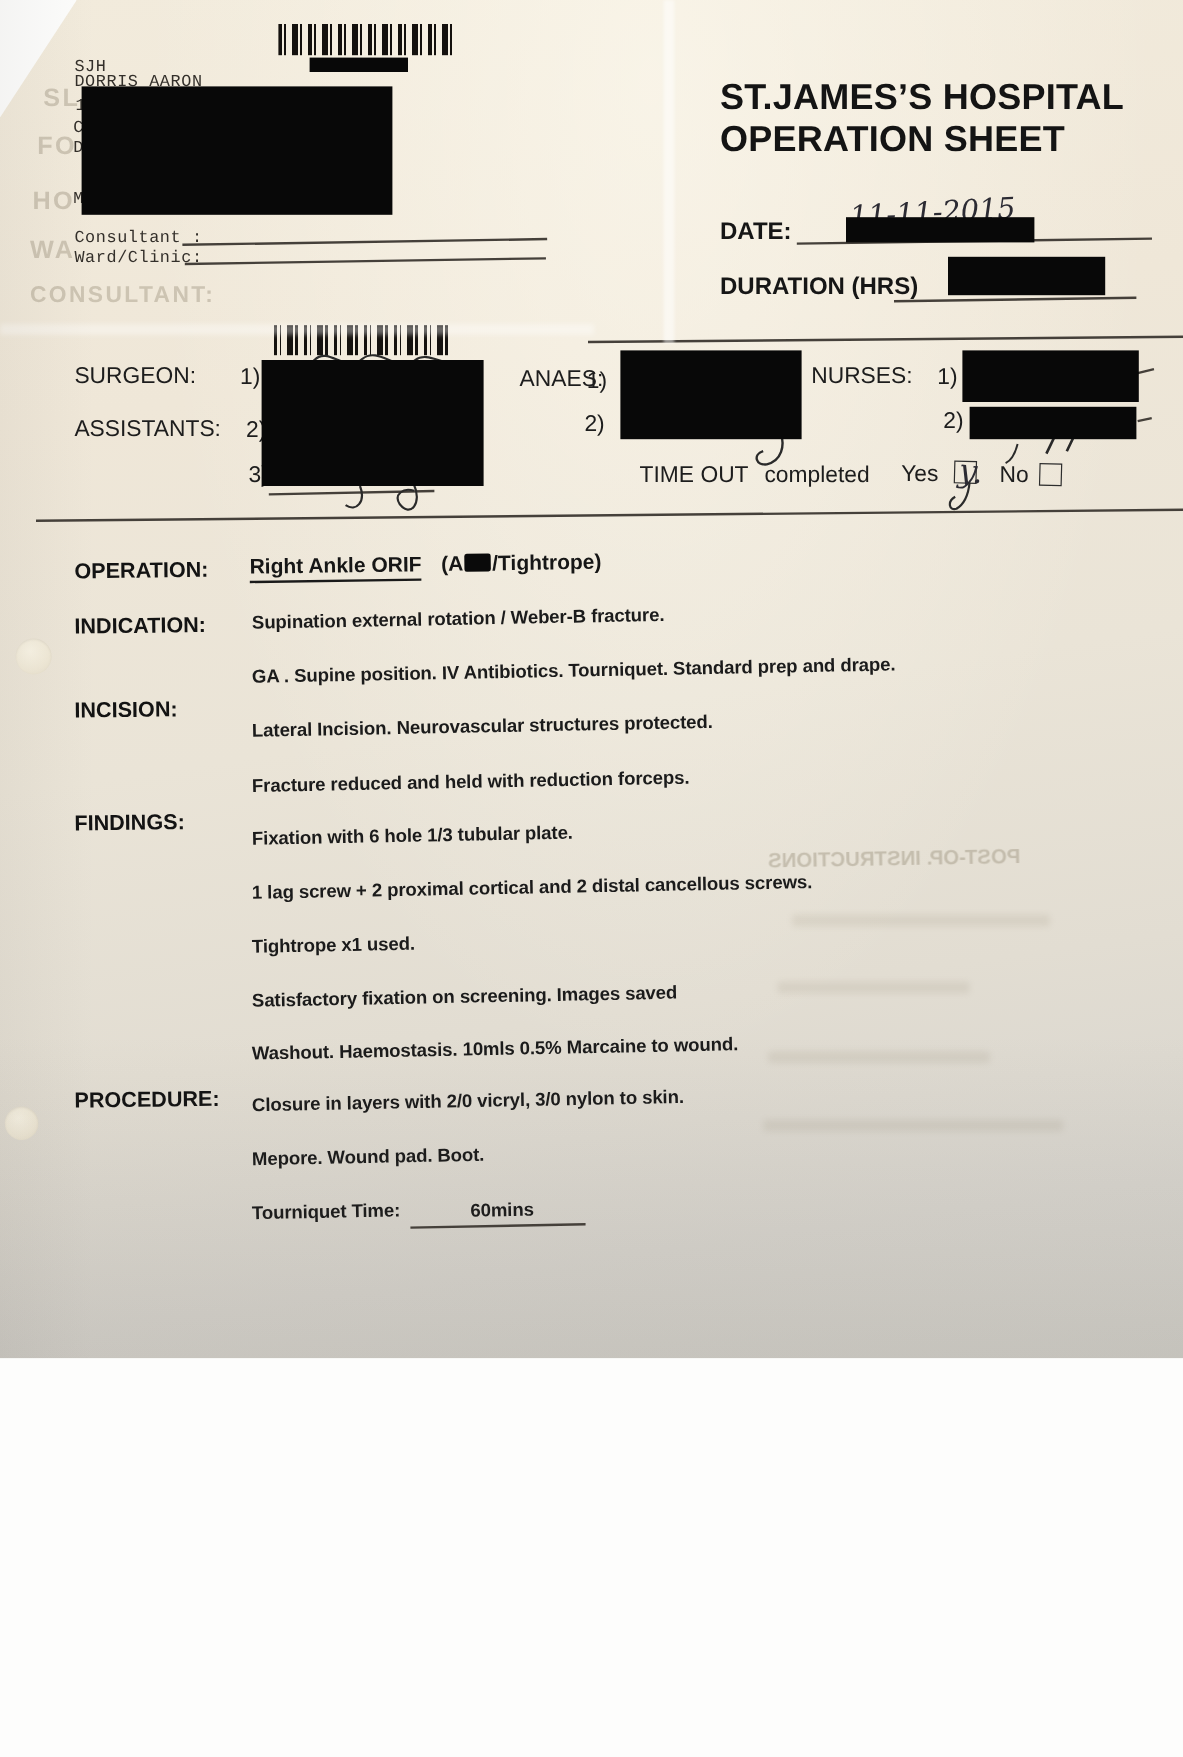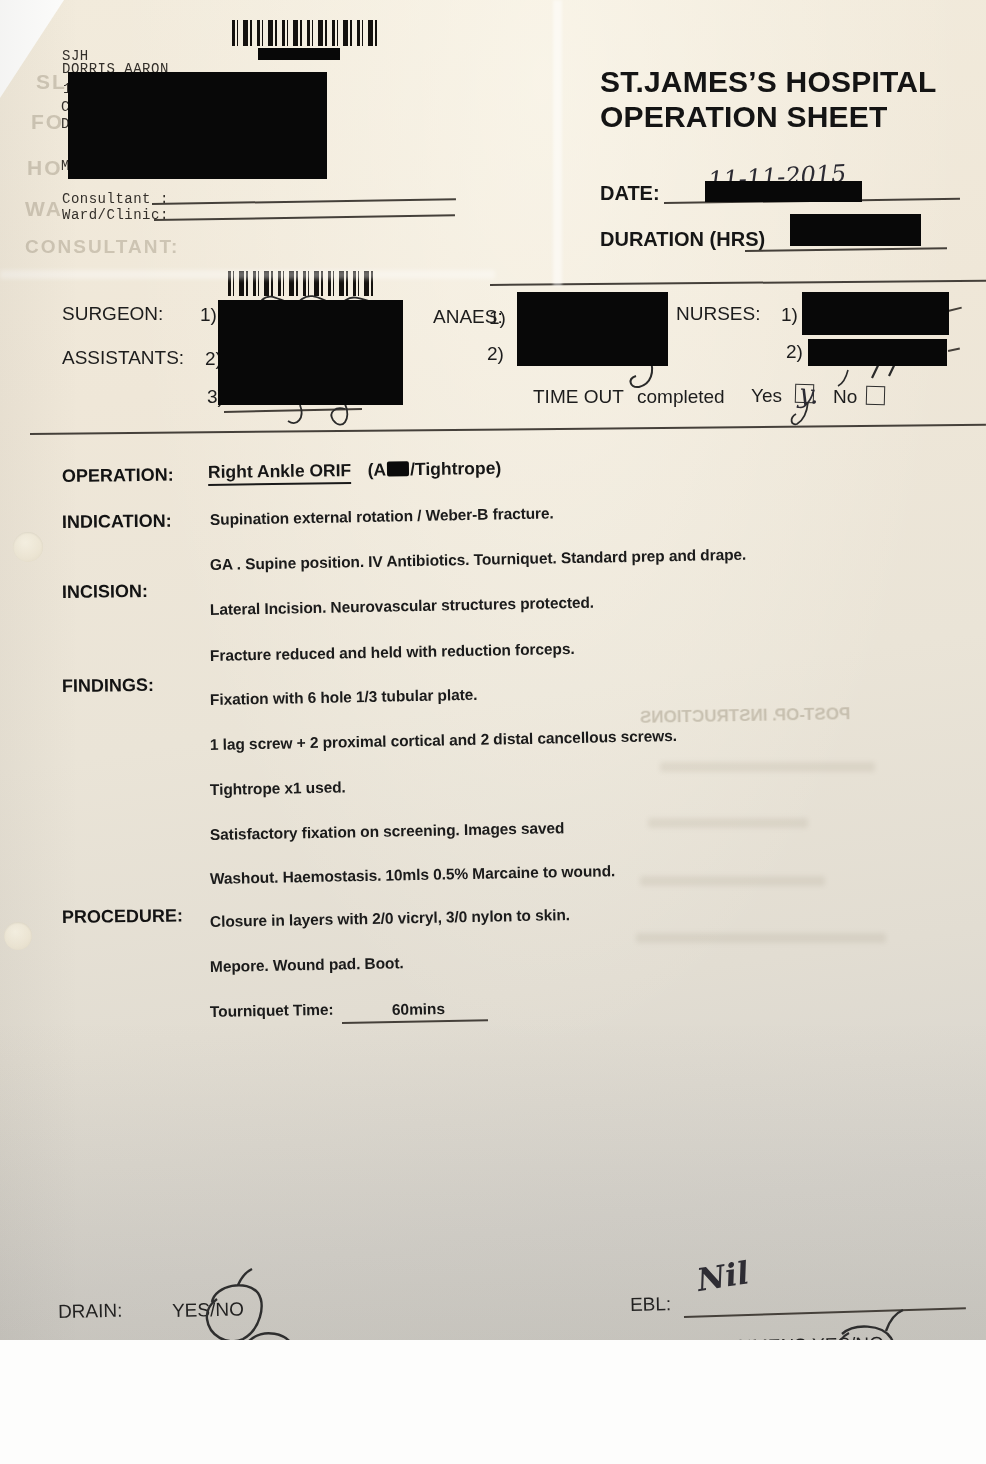--- a/index.html
+++ b/index.html
@@ -1,17 +1,17 @@
 <!DOCTYPE html>
 <html><head>
 <meta charset="utf-8">
 <style>
   html,body{margin:0;padding:0;}
   body{background:#fdfdfc;font-family:"Liberation Sans",sans-serif;}
-  #photo{position:relative;width:986px;height:1340px;overflow:hidden;background:#fdfdfc;}
+  #photo{position:relative;width:986px;height:1132px;overflow:hidden;background:#fdfdfc;}
   #paper{position:absolute;inset:0;
     background:
       radial-gradient(ellipse at 55% 6%, rgba(255,252,242,0.55), rgba(255,255,255,0) 55%),
       linear-gradient(172deg,#f2ebdc 0%,#efe7d8 28%,#eae4d7 52%,#e2ddd2 72%,#d8d5ce 88%,#d3d1ca 100%);}
   #vignette{position:absolute;inset:0;pointer-events:none;
     background:linear-gradient(to bottom, rgba(0,0,0,0) 76%, rgba(70,65,60,0.10) 100%),
                linear-gradient(to right, rgba(80,75,70,0.05), rgba(0,0,0,0) 8%);}
   .abs{position:absolute;white-space:nowrap;}
   .mono{font-family:"Liberation Mono","DejaVu Sans Mono",monospace;font-size:14px;color:#332f2a;letter-spacing:0.5px;}
   .title{font-weight:bold;font-size:30px;color:#141414;line-height:35px;letter-spacing:0.2px;}

